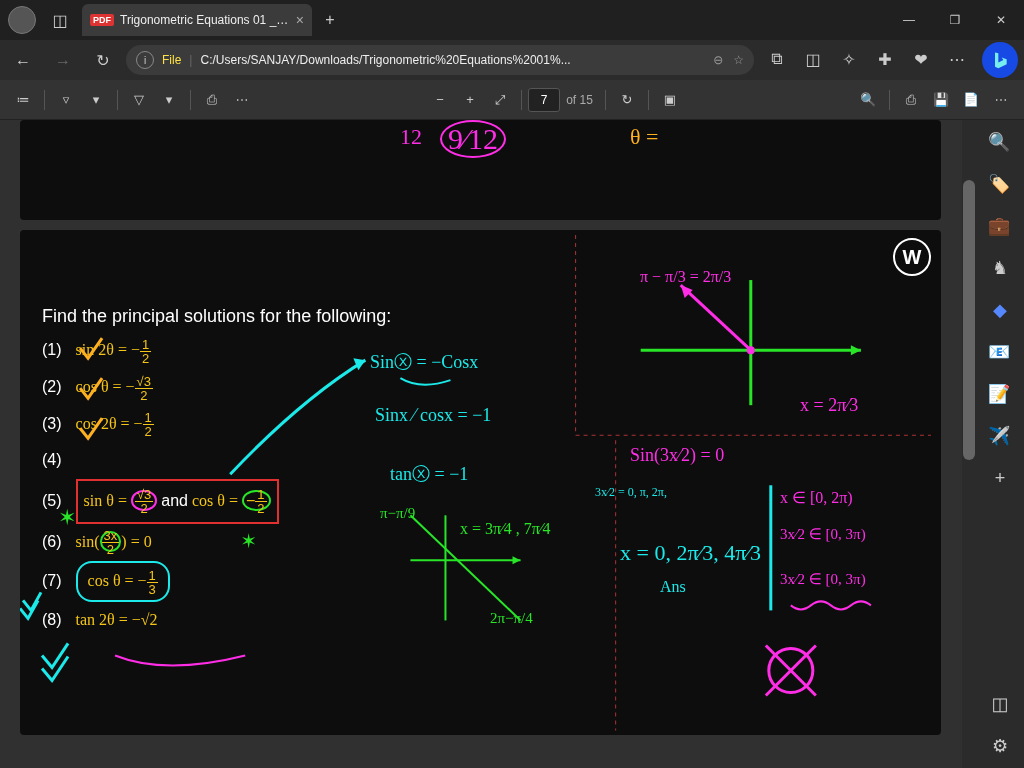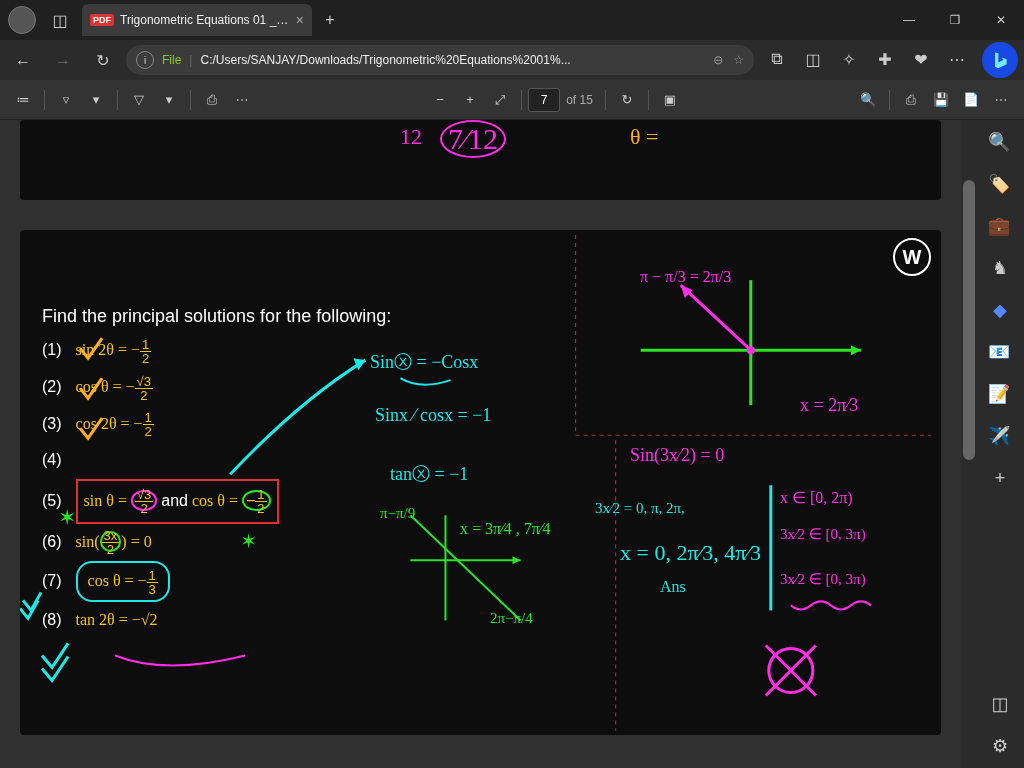--- a/index.html
+++ b/index.html
@@ -13,42 +13,42 @@
 .tab .tab-title{white-space:nowrap;overflow:hidden;text-overflow:ellipsis;color:#eee;flex:1}
 .tab .close{color:#aaa;font-size:14px}
 .newtab{width:36px;height:32px;display:flex;align-items:center;justify-content:center;color:#ccc;font-size:16px}
 .tb-right{margin-left:auto;display:flex}
 .win-btn{width:46px;height:40px;display:flex;align-items:center;justify-content:center;color:#ccc;font-size:12px}
 .addrbar{height:40px;background:#2b2b2b;display:flex;align-items:center;padding:0 6px;gap:6px}
 .nav-btn{width:34px;height:34px;display:flex;align-items:center;justify-content:center;color:#ccc;border-radius:4px}
 .nav-btn.disabled{color:#666}
 .url-field{flex:1;height:30px;background:#3b3b3b;border-radius:15px;display:flex;align-items:center;padding:0 10px;font-size:12px;color:#ccc;gap:8px}
 .url-field .info-icon{width:18px;height:18px;border:1px solid #888;border-radius:50%;display:flex;align-items:center;justify-content:center;font-size:10px}
-.url-field .file-label{color:#84cc16}
+.url-field .file-label{color:#fde047}
 .url-field .sep{color:#666}
 .url-field .url-text{color:#eee;flex:1;white-space:nowrap;overflow:hidden;text-overflow:ellipsis}
 .url-field .right-icons{display:flex;gap:10px;color:#999}
 .addr-right{display:flex;gap:2px}
 .bing-btn{width:36px;height:36px;border-radius:50%;background:#174ae4;display:flex;align-items:center;justify-content:center;margin-left:6px}
 .bing-btn svg{width:20px;height:20px}
 .pdf-toolbar{height:40px;background:#333;display:flex;align-items:center;padding:0 8px;border-bottom:1px solid #222;font-size:13px;color:#ccc}
 .pdf-toolbar .sep-v{width:1px;height:20px;background:#555;margin:0 6px}
 .pdf-toolbar .tbtn{width:30px;height:30px;display:flex;align-items:center;justify-content:center;color:#ccc;border-radius:4px}
 .pdf-toolbar .page-input{width:32px;height:24px;background:#222;border:1px solid #555;border-radius:3px;color:#fff;text-align:center;font-size:12px}
 .pdf-toolbar .page-total{margin:0 6px;color:#aaa;font-size:12px}
 .pdf-toolbar .spacer{flex:1}
 .content-wrap{display:flex;height:648px}
 .doc-area{flex:1;background:#303030;position:relative;overflow:hidden}
 .scrollbar{position:absolute;right:0;top:0;width:14px;height:100%;background:#2b2b2b}
 .scroll-thumb{position:absolute;right:1px;width:12px;height:280px;top:60px;background:#666;border-radius:6px}
 .sidebar{width:48px;background:#2b2b2b;display:flex;flex-direction:column;align-items:center;padding-top:8px;gap:14px}
 .side-icon{width:28px;height:28px;display:flex;align-items:center;justify-content:center;font-size:18px}
 .sidebar .spacer{flex:1}
 .slide{position:absolute;left:20px;right:35px;background:#0d0d0d;border-radius:4px}
-.slide.top{top:0;height:80px}
+.slide.top{top:0;height:100px}
 .slide.main{top:110px;height:505px}
 .question-badge{position:absolute;top:20px;left:22px;background:#f5c518;color:#000;padding:8px 24px;border-radius:24px;font-weight:bold;font-size:17px}
 .q-title{position:absolute;top:76px;left:22px;color:#fff;font-size:18px}
 .q-list{position:absolute;top:102px;left:22px;color:#fff;font-size:16px;line-height:2.3}
 .q-list .row{display:flex;align-items:center;gap:14px}
 .q-list .num{color:#fff}
 .q-list .eq{color:#f5c518;font-family:'Cambria Math','Times New Roman',serif}
 .frac{display:inline-block;text-align:center;vertical-align:middle;font-size:13px;line-height:1}
 .frac .n{display:block;border-bottom:1px solid currentColor;padding:0 2px}
 .frac .d{display:block;padding:0 2px}
@@ -139,21 +139,21 @@
   <div class="tbtn">💾</div>
   <div class="tbtn">📄</div>
   <div class="tbtn">⋯</div>
 </div>
 
 <div class="content-wrap">
   <div class="doc-area">
 
     <div class="slide top">
       <span class="annot magenta" style="top:4px;left:380px;font-size:22px">12</span>
-      <span class="annot magenta" style="top:0px;left:420px;font-size:30px;border:2px solid #ff2ee6;border-radius:50%;padding:0 6px">7⁄12</span>
+      <span class="annot magenta" style="top:0px;left:420px;font-size:30px;border:2px solid #ff2ee6;border-radius:50%;padding:0 6px">9⁄12</span>
       <span class="annot orange" style="top:4px;left:610px;font-size:22px">θ =</span>
       <svg class="overlay">
         <line x1="595" y1="30" x2="595" y2="90" stroke="#28e528" stroke-width="2" stroke-dasharray="4"></line>
         <line x1="605" y1="62" x2="700" y2="62" stroke="#ffb020" stroke-width="3"></line>
         <text x="660" y="85" fill="#ffb020" font-family="cursive" font-size="18">0</text>
         <path d="M490 30 L530 30" stroke="#ff2ee6" stroke-width="2" fill="none"></path>
         <circle cx="510" cy="45" r="3" fill="#ff2ee6"></circle>
         <path d="M830 10 Q870 5 910 15" stroke="#ffd020" stroke-width="3" fill="none"></path>
       </svg>
     </div>
@@ -200,21 +200,21 @@
       <span class="annot cyan" style="top:175px;left:355px">Sinx ⁄ cosx = −1</span>
       <span class="annot cyan" style="top:232px;left:370px">tanⓧ = −1</span>
       <span class="annot green" style="top:275px;left:360px;font-size:15px">π−π/9</span>
       <span class="annot green" style="top:290px;left:440px;font-size:16px">x = 3π⁄4 , 7π⁄4</span>
       <span class="annot green" style="top:380px;left:470px;font-size:15px">2π−π/4</span>
 
       <span class="annot magenta" style="top:38px;left:620px;font-size:16px">π − π/3 = 2π/3</span>
       <span class="annot magenta" style="top:165px;left:780px;font-size:18px">x = 2π⁄3</span>
 
       <span class="annot magenta" style="top:215px;left:610px;font-size:18px">Sin(3x⁄2) = 0</span>
-      <span class="annot cyan" style="top:270px;left:575px;font-size:15px">3x⁄2 = 0, π, 2π,</span>
+      <span class="annot cyan" style="top:255px;left:575px;font-size:12px">3x⁄2 = 0, π, 2π,</span>
       <span class="annot cyan" style="top:310px;left:600px;font-size:22px">x = 0, 2π⁄3, 4π⁄3</span>
       <span class="annot cyan" style="top:348px;left:640px;font-size:16px">Ans</span>
       <span class="annot magenta" style="top:258px;left:760px;font-size:16px">x ∈ [0, 2π)</span>
       <span class="annot magenta" style="top:295px;left:760px;font-size:15px">3x⁄2 ∈ [0, 3π)</span>
       <span class="annot magenta" style="top:340px;left:760px;font-size:15px">3x⁄2 ∈ [0, 3π)</span>
 
       <svg class="overlay" viewBox="0 0 920 505">
 
         <line x1="555" y1="5" x2="555" y2="205" stroke="#a33" stroke-width="1" stroke-dasharray="4"></line>
         <line x1="555" y1="205" x2="910" y2="205" stroke="#a33" stroke-width="1" stroke-dasharray="4"></line>

